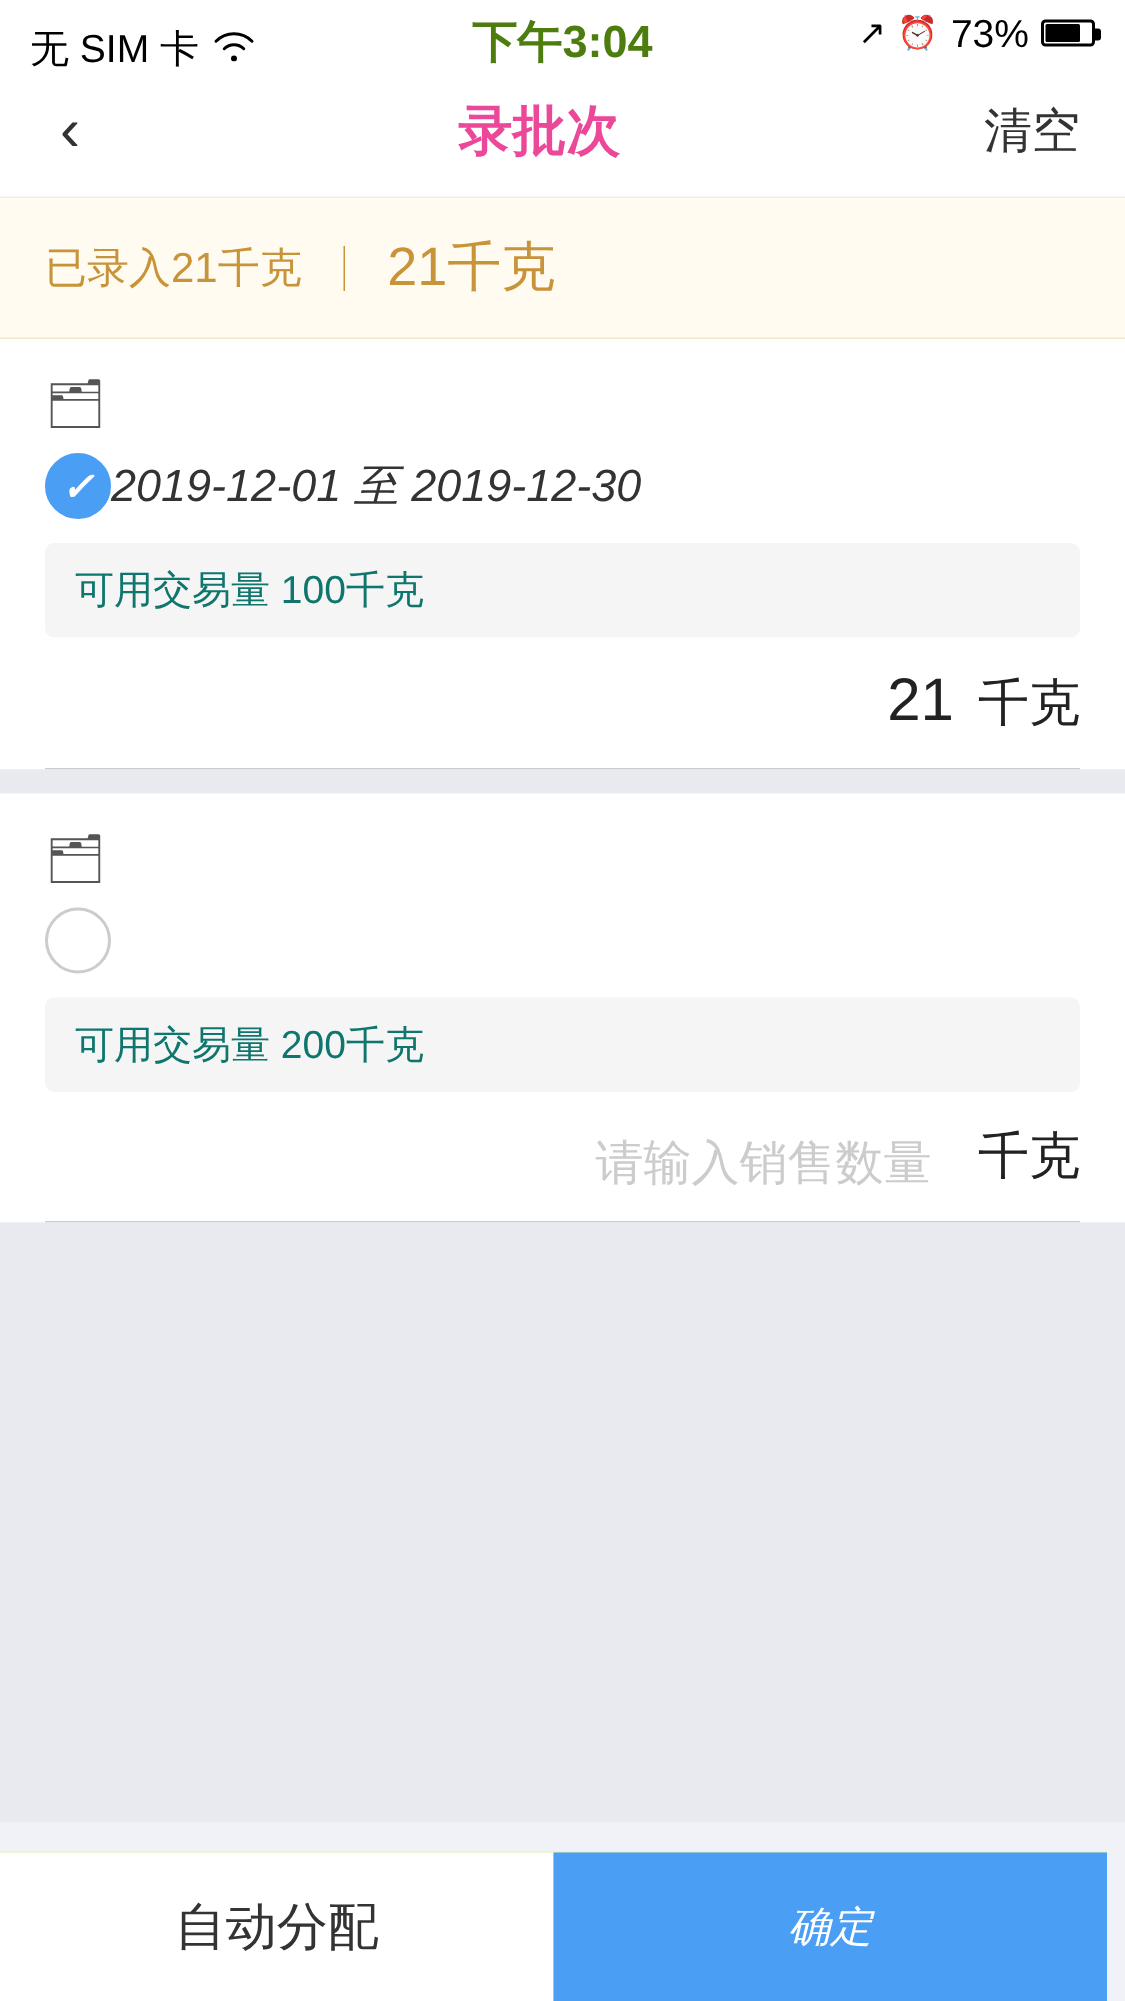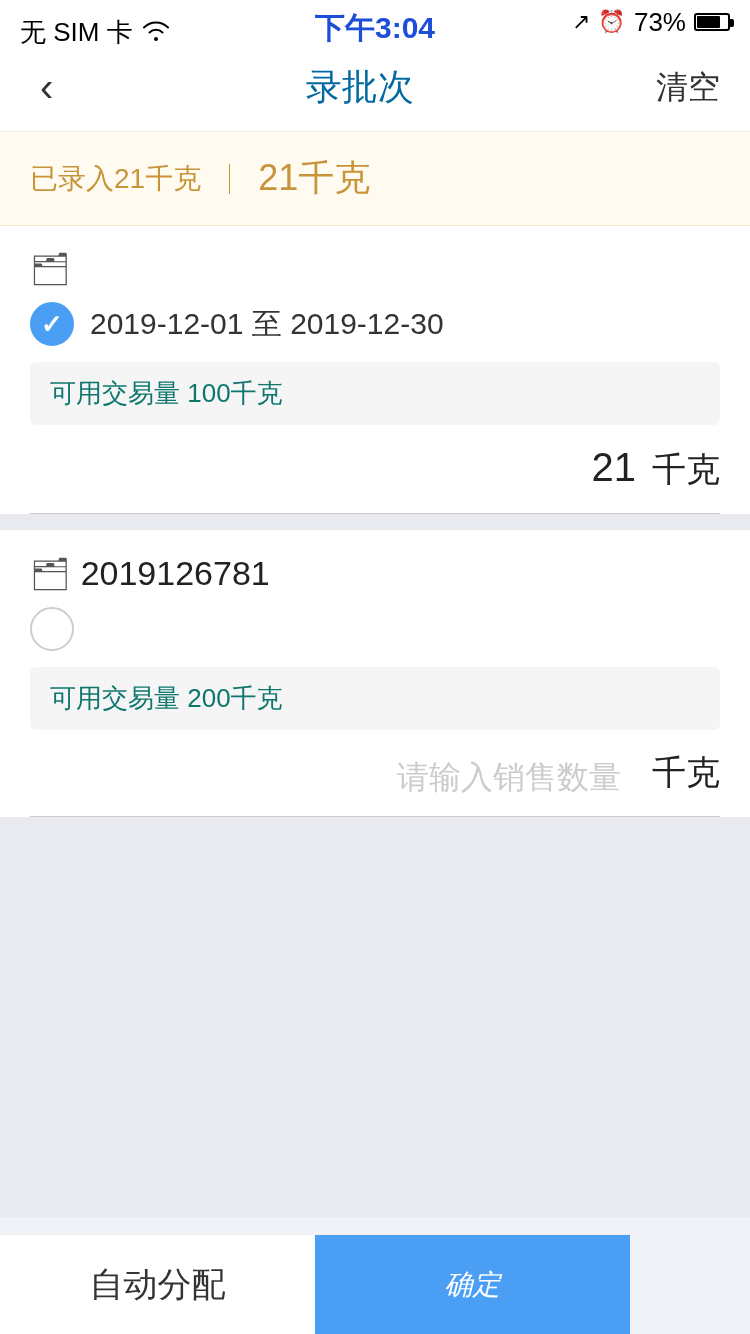--- a/index.html
+++ b/index.html
@@ -28,21 +28,21 @@
       display: flex;
       align-items: center;
       gap: 8px;
       font-size: 26px;
       color: #000;
       margin-top: 21px;
     }
     .status-center {
       font-size: 30px;
       font-weight: 600;
-      color: #1d4ed8;
+      color: #4d7c0f;
       position: absolute;
       left: 50%;
       transform: translateX(-50%);
       top: 8px;
     }
     .status-right {
       display: flex;
       align-items: center;
       gap: 8px;
       font-size: 26px;
@@ -61,22 +61,22 @@
       border-bottom: 1px solid #eee;
     }
     .nav-back {
       font-size: 40px;
       color: #333;
       cursor: pointer;
       padding: 10px;
     }
     .nav-title {
       font-size: 36px;
-      font-weight: 400;
-      color: #0369a1;
+      font-weight: 700;
+      color: #ec4899;
     }
     .nav-clear {
       font-size: 32px;
       color: #333;
       cursor: pointer;
     }
 
     
     .summary-bar {
       background: #fffbf0;
@@ -118,21 +118,21 @@
     }
     .batch-number {
       font-size: 34px;
       color: #222;
       font-weight: 500;
     }
     .batch-row {
       display: flex;
       align-items: center;
       padding: 6px 30px;
-      gap: 16px;
+      font-style: italic;
     }
     .radio-circle {
       width: 44px;
       height: 44px;
       border-radius: 50%;
       border: 2px solid #ccc;
       background: #fff;
       flex-shrink: 0;
     }
     .radio-circle.checked {
@@ -215,21 +215,21 @@
     .section-divider {
       height: 16px;
       background: #e8eaf0;
     }
 
     
     .bottom-bar {
       position: absolute;
       bottom: 0;
       left: 0;
-      width: 630px;
+      width: 738px;
       height: 100px;
       display: flex;
       background: #bef264;
       border-top: 1px solid #eee;
     }
     .btn-auto {
       flex: 1;
       display: flex;
       align-items: center;
       justify-content: center;
@@ -316,21 +316,20 @@
       <span class="quantity-unit">千克</span>
     </div>
     <div class="underline"></div>
   </div>
 
   <div class="section-divider"></div>
 
   <div class="batch-card">
     <div class="batch-header">
       <span class="batch-icon">🗂</span>
-      <span class="batch-number">2019126781</span>
     </div>
     <div class="batch-row">
       <div class="radio-circle"></div>
     </div>
     <div class="available-row">
       <span class="available-text">可用交易量 200千克</span>
     </div>
     <div class="quantity-input-row">
       <input class="quantity-input" type="number" placeholder="请输入销售数量" style="">
       <span class="quantity-unit2">千克</span>

